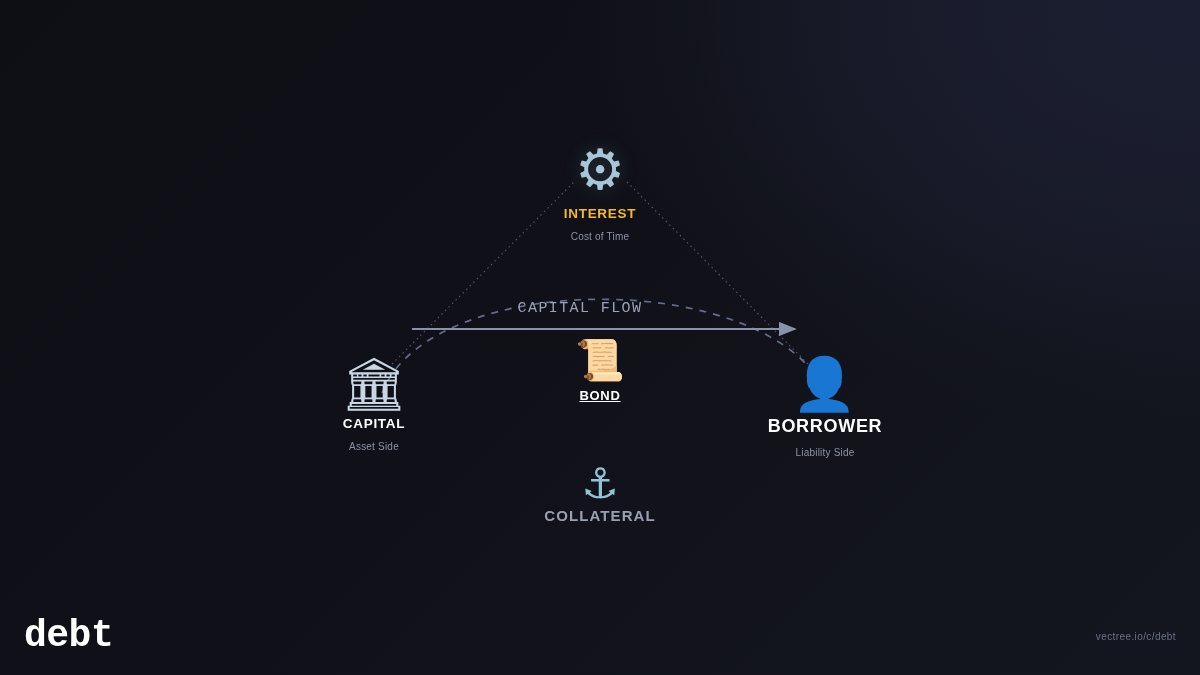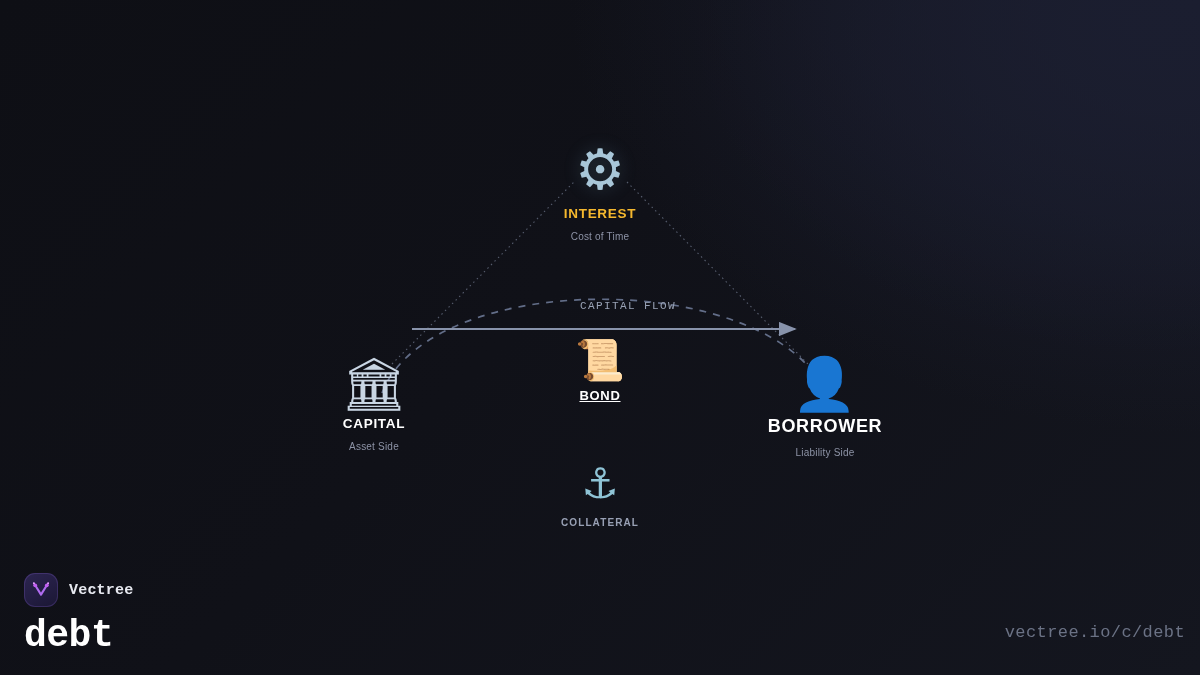--- a/index.html
+++ b/index.html
@@ -54,27 +54,27 @@
   #node-borrower .ttl{font-size:18px;color:#ffffff;margin-top:6px;}
 
   
   #node-bond{left:600px;top:340px;}
   #node-bond .glyph{font-size:40px;color:#e8c89a;}
   #node-bond .ttl{font-size:13px;color:#ffffff;margin-top:8px;text-decoration:underline;}
 
   
   #node-collateral{left:600px;top:463px;}
   #node-collateral .glyph{font-size:42px;color:#8fc4d6;}
-  #node-collateral .ttl{font-size:10px;color:#98a0b4;margin-top:12px;letter-spacing:1.1px;}
+  #node-collateral .ttl{font-size:15px;color:#98a0b4;margin-top:2px;letter-spacing:1.1px;}
 
   
   .flow-label{
-    position:absolute;left:628px;top:300px;transform:translate(-50%,0);
+    position:absolute;left:580px;top:300px;transform:translate(-50%,0);
     font-family:"Liberation Mono","DejaVu Sans Mono",monospace;
-    font-size:11px;letter-spacing:1.4px;color:#9aa3b6;
+    font-size:15px;letter-spacing:1.4px;color:#9aa3b6;
   }
 
   
   .footer{position:absolute;left:24px;bottom:20px;}
   .brand{display:flex;align-items:center;gap:11px;}
   .brand-mark{
     width:34px;height:34px;border-radius:11px;
     background:linear-gradient(150deg,#2c2550 0%,#231d42 55%,#1a1733 100%);
     box-shadow:inset 0 0 0 1px rgba(150,110,230,.22);
     display:flex;align-items:center;justify-content:center;
@@ -82,23 +82,23 @@
   .brand-name{
     font-family:"Liberation Mono","DejaVu Sans Mono",monospace;
     font-size:15px;font-weight:bold;color:#e7e9f0;letter-spacing:.2px;
   }
   .concept{
     font-family:"Liberation Mono","DejaVu Sans Mono",monospace;
     font-size:38px;font-weight:bold;color:#ffffff;
     margin-top:10px;letter-spacing:-.5px;line-height:1;
   }
   .url{
-    position:absolute;right:15px;bottom:33px;
-    font-family:Liberation Mono, monospace;
-    font-size:17px;color:#6b7285;letter-spacing:.4px;
+    position:absolute;right:24px;bottom:33px;
+    font-family:Liberation Sans, sans-serif;
+    font-size:10px;color:#6b7285;letter-spacing:.4px;
   }
 </style>
 </head>
 <body>
 
 <div class="stage">
 
   <svg class="diagram" viewBox="0 0 1200 675" xmlns="http://www.w3.org/2000/svg">
     <defs>
       <marker id="arrowhead" markerWidth="10" markerHeight="8" refX="9" refY="4" orient="auto">
@@ -147,32 +147,18 @@
     <span class="glyph">📜</span>
     <div class="ttl">BOND</div>
   </div>
 
   <div class="node" id="node-collateral">
     <span class="glyph">⚓</span>
     <div class="ttl">COLLATERAL</div>
   </div>
 
   <div class="footer">
-    <div class="brand">
-      <div class="brand-mark">
-        <svg width="20" height="20" viewBox="0 0 20 20" xmlns="http://www.w3.org/2000/svg">
-          <path d="M4.2 5.2 L10 14.6 L15.8 5.2" fill="none" stroke="#b06cf0" stroke-width="2.1" stroke-linecap="round" stroke-linejoin="round"></path>
-          <path d="M4.2 5.4 L2.9 3.3" fill="none" stroke="#d07ff5" stroke-width="1.3" stroke-linecap="round"></path>
-          <path d="M15.8 5.4 L17.1 3.3" fill="none" stroke="#d07ff5" stroke-width="1.3" stroke-linecap="round"></path>
-          <circle cx="4.2" cy="5.3" r="1.9" fill="#c25ff2"></circle>
-          <circle cx="15.8" cy="5.3" r="1.9" fill="#c25ff2"></circle>
-          <circle cx="2.9" cy="3.2" r="1.0" fill="#e39bff"></circle>
-          <circle cx="17.1" cy="3.2" r="1.0" fill="#e39bff"></circle>
-        </svg>
-      </div>
-      <div class="brand-name">Vectree</div>
-    </div>
     <div class="concept">debt</div>
   </div>
 
   <div class="url">vectree.io/c/debt</div>
 
 </div>
 
 </body></html>

